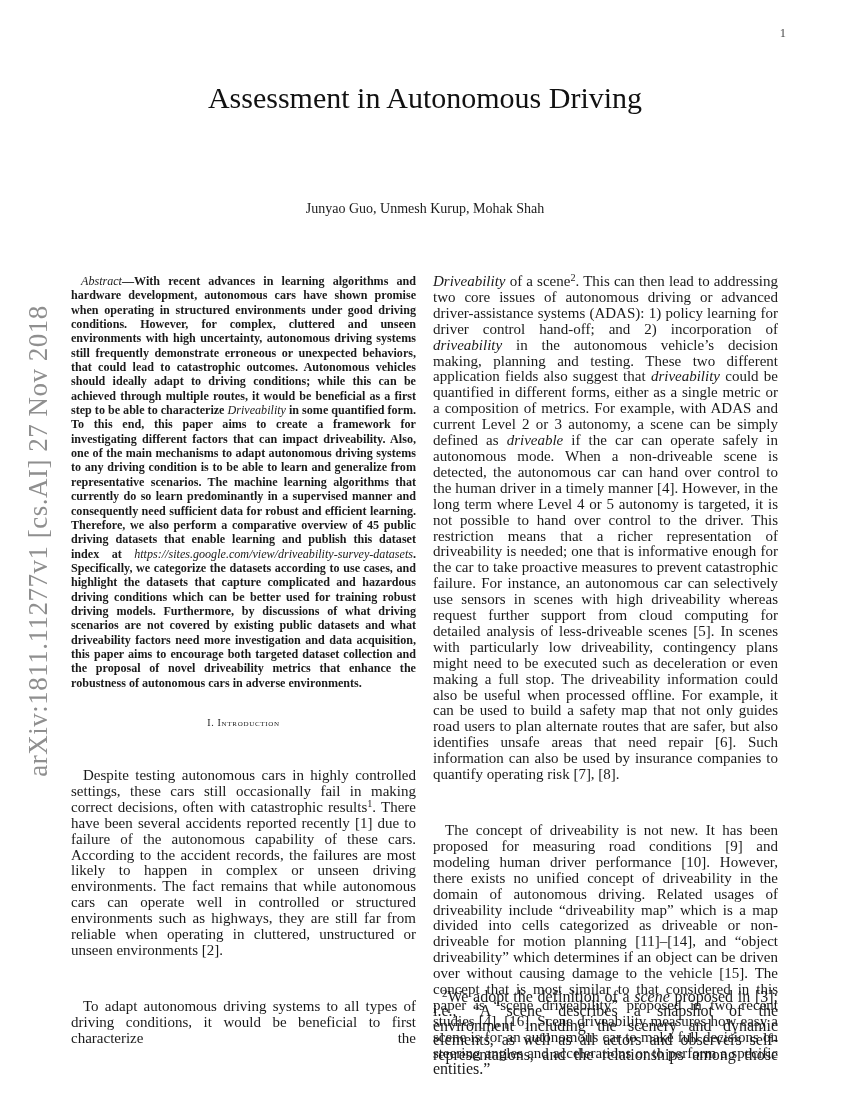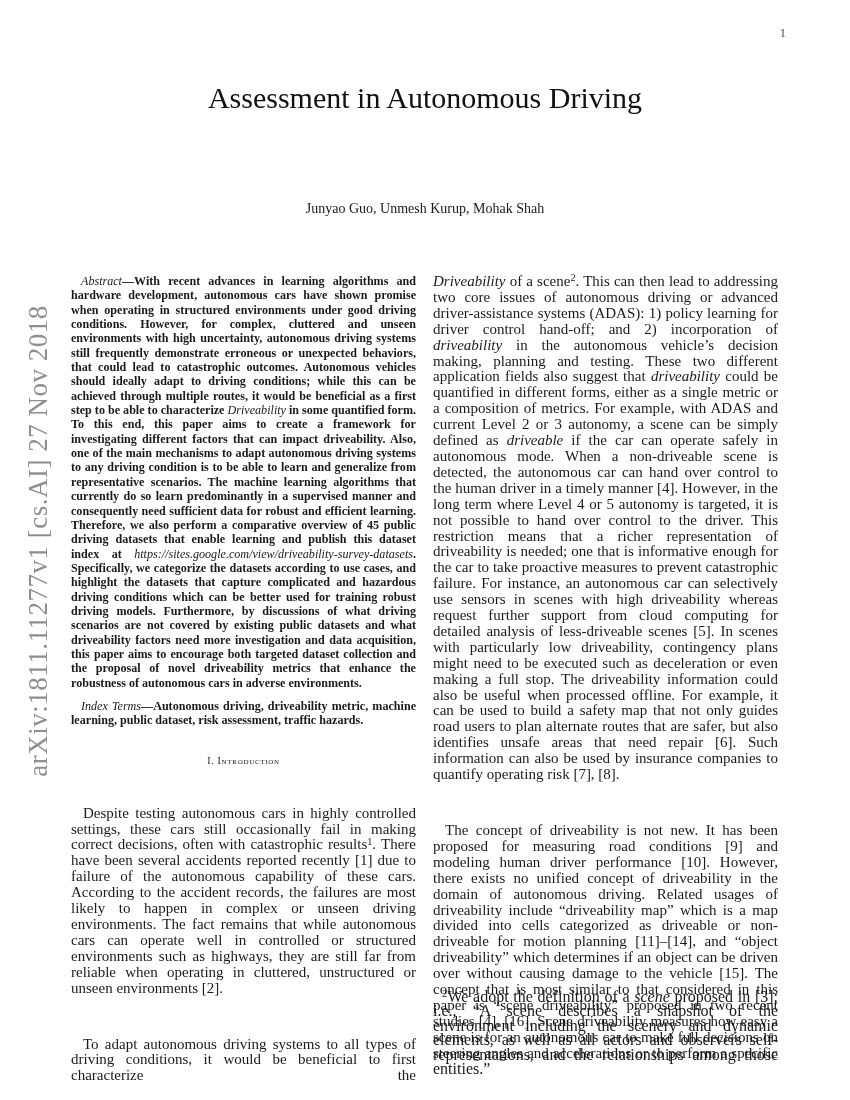--- a/index.html
+++ b/index.html
@@ -109,21 +109,20 @@
   <div class="arxiv-watermark">arXiv:1811.11277v1  [cs.AI]  27 Nov 2018</div>
 
   <div class="title">
     <div>Assessment in Autonomous Driving</div>
   </div>
 
   <div class="authors">Junyao Guo, Unmesh Kurup, Mohak Shah</div>
 
   <div class="col col-left">
     <p class="abstract"><span class="seg-bi">Abstract</span><span>—With recent advances in learning algorithms and hardware development, autonomous cars have shown promise when operating in structured environments under good driving conditions. However, for complex, cluttered and unseen environments with high uncertainty, autonomous driving systems still frequently demonstrate erroneous or unexpected behaviors, that could lead to catastrophic outcomes. Autonomous vehicles should ideally adapt to driving conditions; while this can be achieved through multiple routes, it would be beneficial as a first step to be able to characterize </span><span class="seg-bi">Driveability</span><span> in some quantified form. To this end, this paper aims to create a framework for investigating different factors that can impact driveability. Also, one of the main mechanisms to adapt autonomous driving systems to any driving condition is to be able to learn and generalize from representative scenarios. The machine learning algorithms that currently do so learn predominantly in a supervised manner and consequently need sufficient data for robust and efficient learning. Therefore, we also perform a comparative overview of 45 public driving datasets that enable learning and publish this dataset index at </span><span class="seg-bi">https://sites.google.com/view/driveability-survey-datasets</span><span>. Specifically, we categorize the datasets according to use cases, and highlight the datasets that capture complicated and hazardous driving conditions which can be better used for training robust driving models. Furthermore, by discussions of what driving scenarios are not covered by existing public datasets and what driveability factors need more investigation and data acquisition, this paper aims to encourage both targeted dataset collection and the proposal of novel driveability metrics that enhance the robustness of autonomous cars in adverse environments.</span></p>
-    <p class="abstract index-terms"><span class="seg-bi">Index Terms</span><span>—Autonomous driving, driveability metric, machine learning, public dataset, risk assessment, traffic hazards.</span></p>
     <h2 class="sec-heading">I. Introduction</h2>
     <p class="body-par indent"><span>Despite testing autonomous cars in highly controlled settings, these cars still occasionally fail in making correct decisions, often with catastrophic results</span><sup>1</sup><span>. There have been several accidents reported recently [1] due to failure of the autonomous capability of these cars. According to the accident records, the failures are most likely to happen in complex or unseen driving environments. The fact remains that while autonomous cars can operate well in controlled or structured environments such as highways, they are still far from reliable when operating in cluttered, unstructured or unseen environments [2].</span></p>
     <p class="body-par indent cont"><span>To adapt autonomous driving systems to all types of driving conditions, it would be beneficial to first characterize the</span></p>
   </div>
 
   <div class="col col-right">
     <p class="body-par"><span class="seg-i">Driveability</span><span> of a scene</span><sup>2</sup><span>. This can then lead to addressing two core issues of autonomous driving or advanced driver-assistance systems (ADAS): 1) policy learning for driver control hand-off; and 2) incorporation of </span><span class="seg-i">driveability</span><span> in the autonomous vehicle’s decision making, planning and testing. These two different application fields also suggest that </span><span class="seg-i">driveability</span><span> could be quantified in different forms, either as a single metric or a composition of metrics. For example, with ADAS and current Level 2 or 3 autonomy, a scene can be simply defined as </span><span class="seg-i">driveable</span><span> if the car can operate safely in autonomous mode. When a non-driveable scene is detected, the autonomous car can hand over control to the human driver in a timely manner [4]. However, in the long term where Level 4 or 5 autonomy is targeted, it is not possible to hand over control to the driver. This restriction means that a richer representation of driveability is needed; one that is informative enough for the car to take proactive measures to prevent catastrophic failure. For instance, an autonomous car can selectively use sensors in scenes with high driveability whereas request further support from cloud computing for detailed analysis of less-driveable scenes [5]. In scenes with particularly low driveability, contingency plans might need to be executed such as deceleration or even making a full stop. The driveability information could also be useful when processed offline. For example, it can be used to build a safety map that not only guides road users to plan alternate routes that are safer, but also identifies unsafe areas that need repair [6]. Such information can also be used by insurance companies to quantify operating risk [7], [8].</span></p>
     <p class="body-par indent cont"><span>The concept of driveability is not new. It has been proposed for measuring road conditions [9] and modeling human driver performance [10]. However, there exists no unified concept of driveability in the domain of autonomous driving. Related usages of driveability include “driveability map” which is a map divided into cells categorized as driveable or non-driveable for motion planning [11]–[14], and “object driveability” which determines if an object can be driven over without causing damage to the vehicle [15]. The concept that is most similar to that considered in this paper is “scene driveability” proposed in two recent studies [4], [16]. Scene driveability measures how easy a scene is for an autonomous car to make full decisions on steering angles and accelerations or to perform a specific</span></p>
   </div>
 

